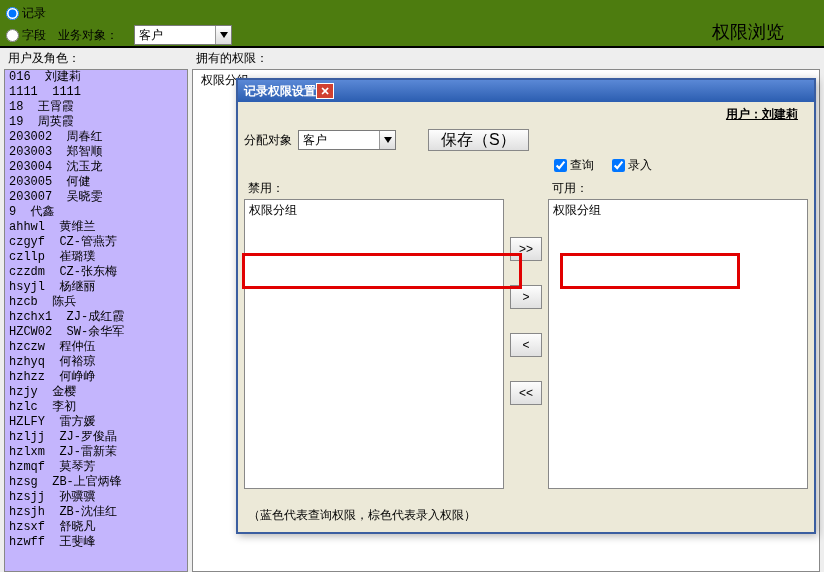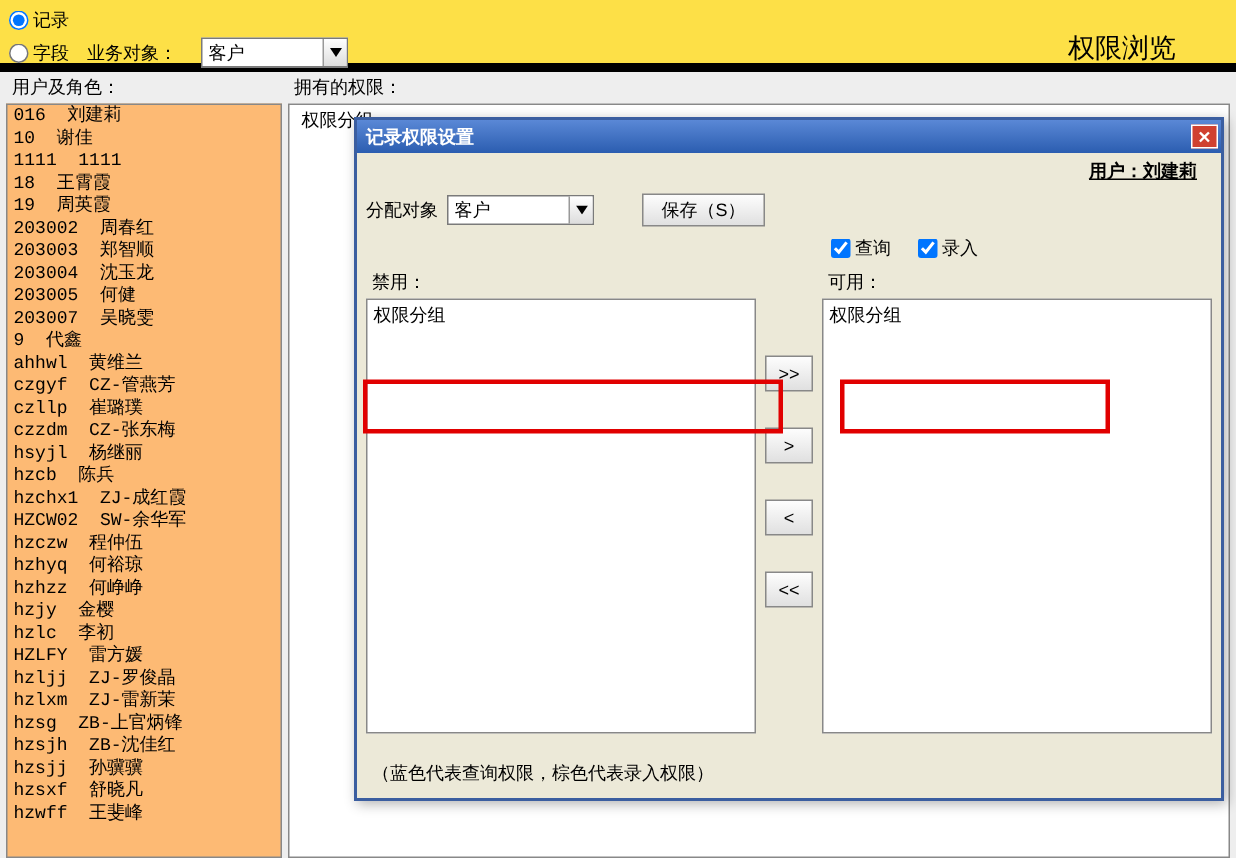--- a/index.html
+++ b/index.html
@@ -8,22 +8,22 @@
     font-family: "SimSun", "宋体", sans-serif;
     font-size: 12px;
     background: #eee;
     width: 824px;
     height: 572px;
     overflow: hidden;
     position: relative;
     color: #000;
   }
   .top-bar {
-    background: #fde047;
-    border-bottom: 6px solid #000000;
+    background: #4d7c0f;
+    border-bottom: 2px solid #000000;
     padding: 2px 6px;
     height: 48px;
   }
   .top-row1 {
     display: flex;
     align-items: center;
     height: 22px;
   }
   .top-row2 {
     display: flex;
@@ -82,21 +82,21 @@
   }
   .users-panel {
     width: 188px;
     display: flex;
     flex-direction: column;
     padding: 2px 0 0 4px;
   }
   .panel-label { margin: 0 0 2px 4px; }
   .list {
     flex: 1;
-    background: #fdba74;
+    background: #c4b5fd;
     border: 1px solid #888;
     overflow-y: scroll;
     font-family: "Courier New", monospace, "SimSun";
     font-size: 12px;
     line-height: 15px;
   }
   .list-item {
     padding: 0 4px;
     white-space: pre;
     cursor: default;
@@ -129,21 +129,20 @@
     flex-direction: column;
   }
   .dialog-title {
     height: 22px;
     background: linear-gradient(#5a88d6,#2b5db0);
     color: #fff;
     font-weight: bold;
     display: flex;
     align-items: center;
     padding: 0 2px 0 6px;
-    justify-content: space-between;
   }
   .close-btn {
     width: 18px;
     height: 16px;
     background: #d04030;
     border: 1px solid #fff;
     display: flex;
     align-items: center;
     justify-content: center;
     cursor: pointer;
@@ -169,21 +168,21 @@
     align-items: center;
     gap: 6px;
     padding: 4px 0;
   }
   .btn {
     height: 22px;
     padding: 0 12px;
     border: 1px solid #888;
     background: linear-gradient(#fdfdfd,#e0e0e0);
     cursor: pointer;
-    font-size: 12px;
+    font-size: 16px;
     display: inline-flex;
     align-items: center;
   }
   .check-row {
     display: flex;
     align-items: center;
     gap: 18px;
     padding: 2px 0 4px 310px;
   }
   .check-row label { display: flex; align-items: center; gap: 3px; }
@@ -270,21 +269,20 @@
     </span>
   </div>
   <div class="app-title">权限浏览</div>
 </div>
 
 <div class="content">
   <div class="users-panel">
     <div class="panel-label">用户及角色：</div>
     <div class="list" id="user-list">
         <div class="list-item">016  刘建莉</div>
-        <div class="list-item">10  谢佳</div>
         <div class="list-item">1111  1111</div>
         <div class="list-item">18  王霄霞</div>
         <div class="list-item">19  周英霞</div>
         <div class="list-item">203002  周春红</div>
         <div class="list-item">203003  郑智顺</div>
         <div class="list-item">203004  沈玉龙</div>
         <div class="list-item">203005  何健</div>
         <div class="list-item">203007  吴晓雯</div>
         <div class="list-item">9  代鑫</div>
         <div class="list-item">ahhwl  黄维兰</div>
@@ -296,23 +294,24 @@
         <div class="list-item">hzchx1  ZJ-成红霞</div>
         <div class="list-item">HZCW02  SW-余华军</div>
         <div class="list-item">hzczw  程仲伍</div>
         <div class="list-item">hzhyq  何裕琼</div>
         <div class="list-item">hzhzz  何峥峥</div>
         <div class="list-item">hzjy  金樱</div>
         <div class="list-item">hzlc  李初</div>
         <div class="list-item">HZLFY  雷方媛</div>
         <div class="list-item">hzljj  ZJ-罗俊晶</div>
         <div class="list-item">hzlxm  ZJ-雷新茉</div>
+        <div class="list-item">hzmqf  莫琴芳</div>
         <div class="list-item">hzsg  ZB-上官炳锋</div>
+        <div class="list-item">hzsjj  孙骥骥</div>
         <div class="list-item">hzsjh  ZB-沈佳红</div>
-        <div class="list-item">hzsjj  孙骥骥</div>
         <div class="list-item">hzsxf  舒晓凡</div>
         <div class="list-item">hzwff  王斐峰</div>
       </div>
   </div>
   <div class="right-pane">
     <div class="right-label">拥有的权限：</div>
     <div class="right-list">
       <div class="list-item">权限分组</div>
     </div>
   </div>

